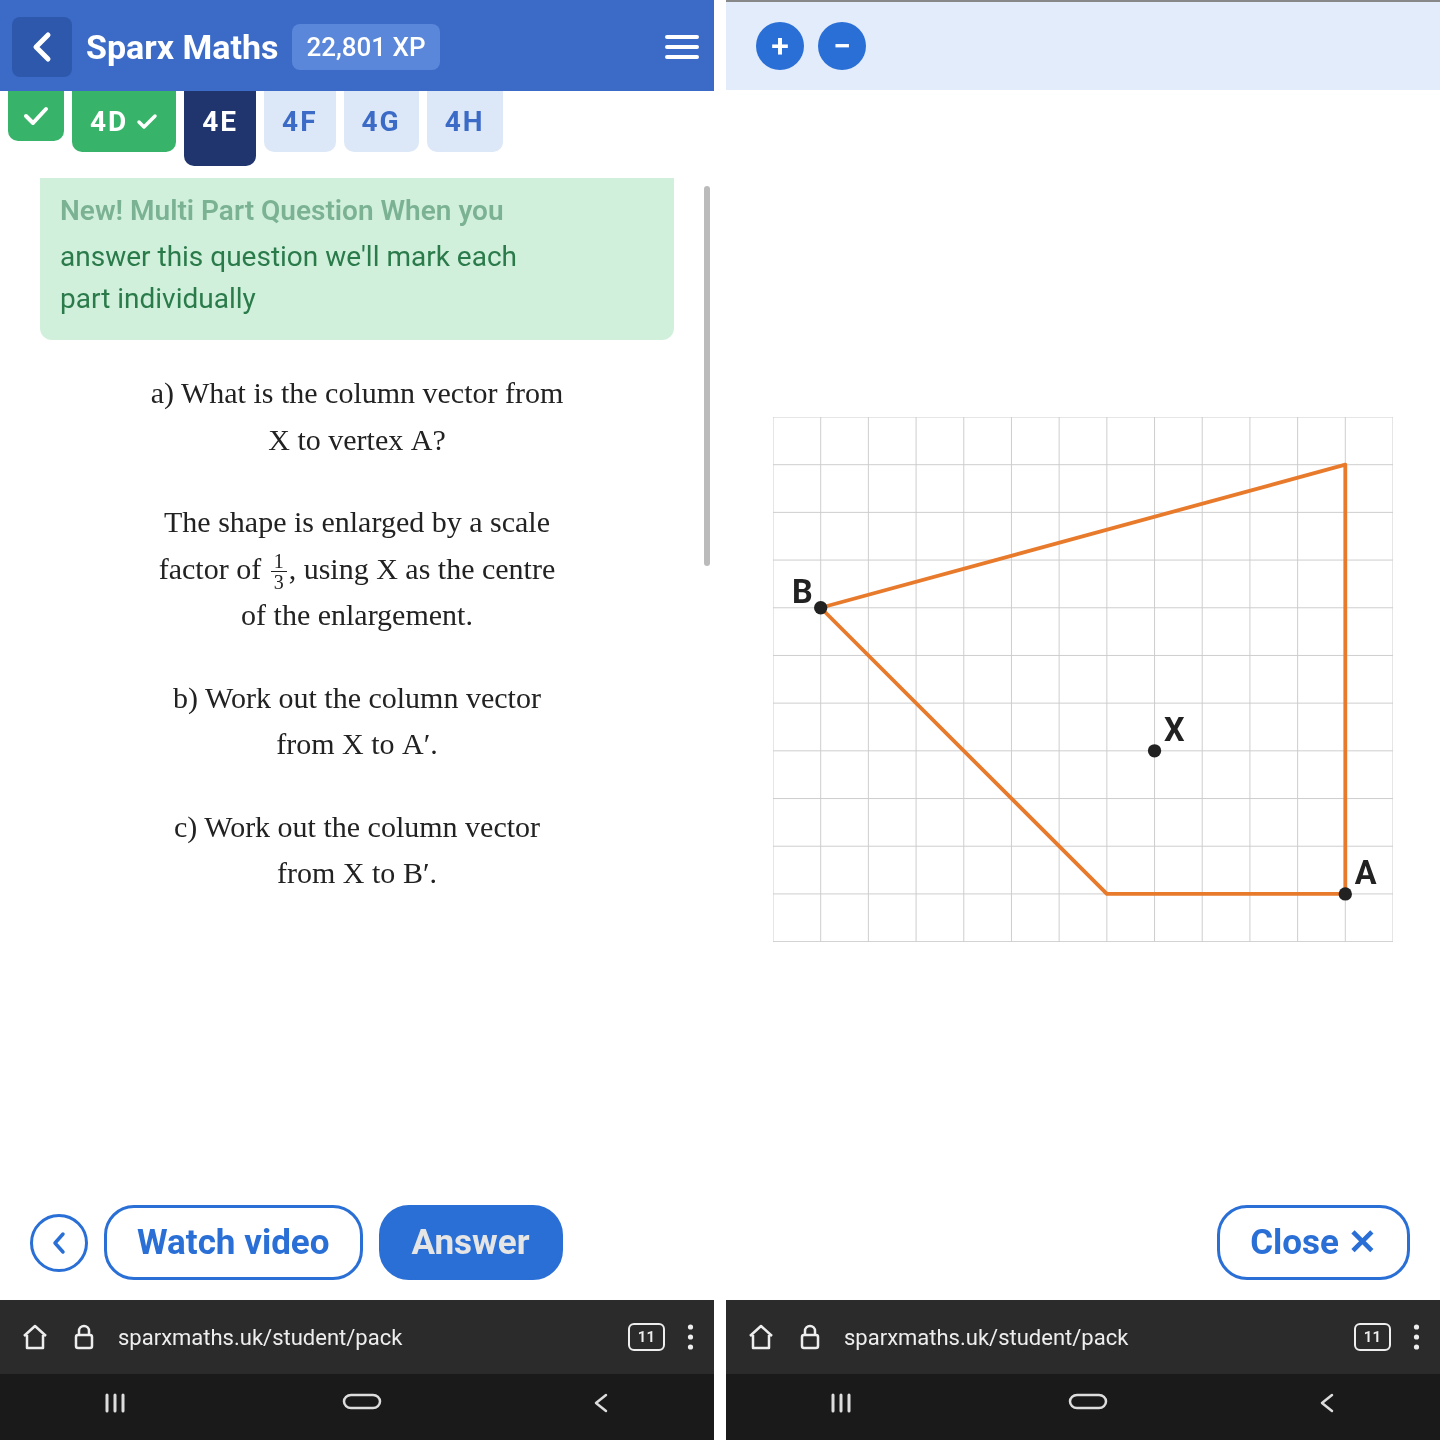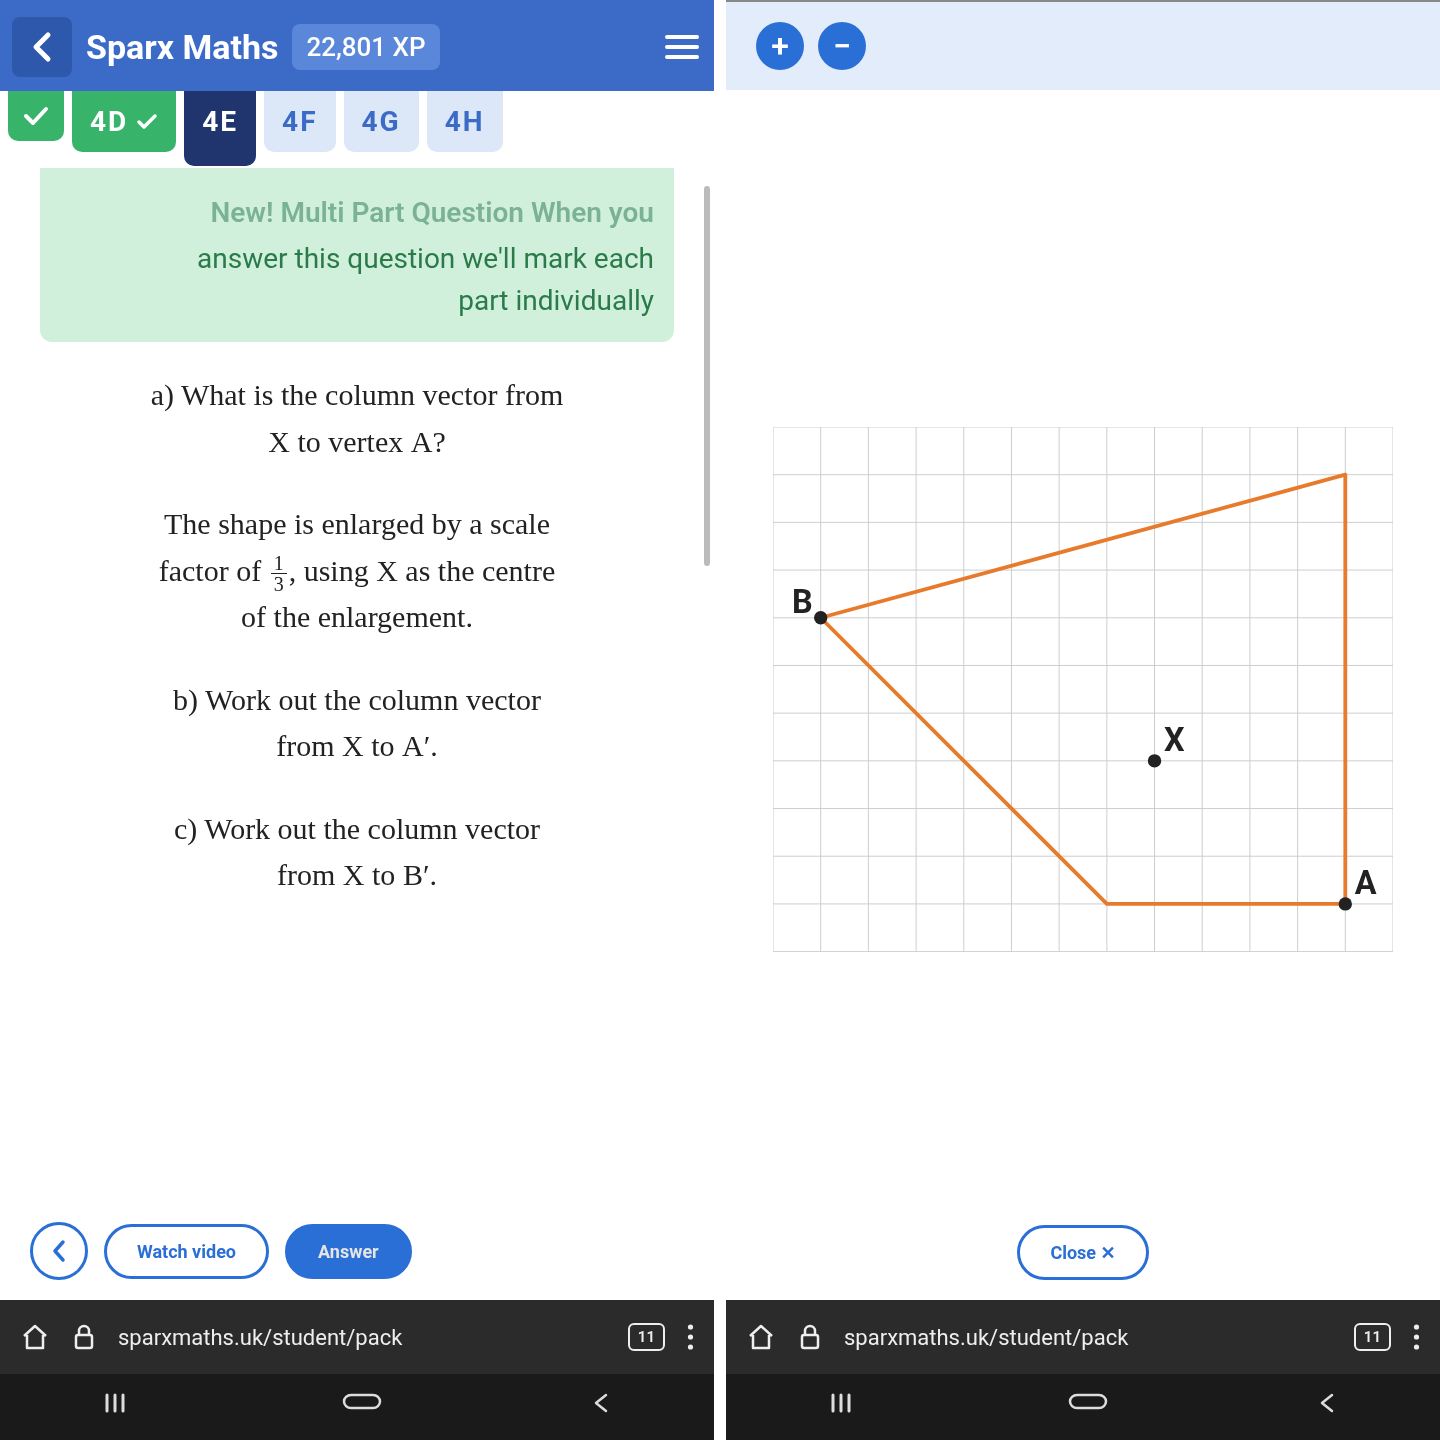--- a/index.html
+++ b/index.html
@@ -106,23 +106,23 @@
   right: 4px;
   top: 20px;
   width: 6px;
   height: 380px;
   background: #bbb;
   border-radius: 3px;
 }
 .notice-box {
   background: #d0f0dc;
   border-radius: 0 0 12px 12px;
-  padding: 24px 20px 20px;
-  margin: 2px 10px 30px;
-  text-align: right;
+  padding: 12px 20px 20px;
+  margin: 12px 10px 30px;
+  text-align: left;
   color: #2a7a4a;
   font-size: 28px;
   line-height: 1.5;
 }
 .notice-top {
   font-size: 28px;
   font-weight: 600;
   color: #38805a;
   margin-bottom: 4px;
   white-space: nowrap;
@@ -211,21 +211,21 @@
   justify-content: center;
   color: #2a6fd6;
   font-size: 28px;
   font-weight: 700;
 }
 .pill-btn {
   border: 3px solid #2a6fd6;
   border-radius: 30px;
   padding: 14px 30px;
   color: #2a6fd6;
-  font-size: 18px;
+  font-size: 35px;
   font-weight: 700;
   background: #fff;
 }
 .pill-btn.filled {
   background: #2a6fd6;
   color: #e5e5e5;
   text-align: right;
 }
 
 .browser-bar {
@@ -287,21 +287,21 @@
   background: #fff;
   display: flex;
   align-items: center;
   justify-content: center;
   padding: 120px 40px 40px;
 }
 .diagram-svg { width: 100%; max-width: 620px; }
 
 .right-actions {
   display: flex;
-  justify-content: center;
+  justify-content: flex-end;
   padding: 16px 30px 20px;
 }
 </style>
 </head>
 <body>
 
 <div class="container">
 
   <div class="panel">
     <div class="top-divider"></div>

